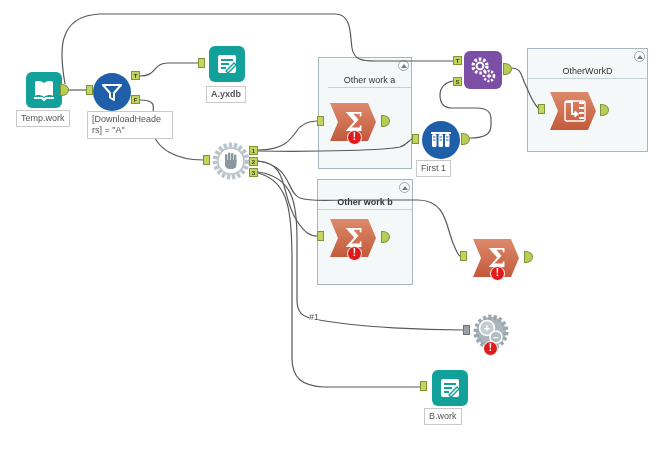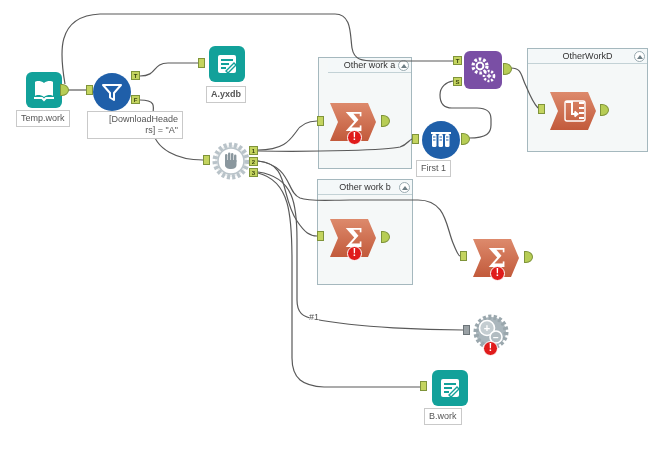--- a/index.html
+++ b/index.html
@@ -5,35 +5,35 @@
   * { margin:0; padding:0; box-sizing:border-box; }
   html,body { background:#fff; font-family:"Liberation Sans", sans-serif; }
   #stage { position:relative; width:654px; height:451px; background:#fff; overflow:hidden; }
 
   .layer { position:absolute; left:0; top:0; }
 
   
   .container { position:absolute; border:1px solid #a5b8be; background:rgba(236,242,243,0.55); }
   .container .titlebar {
     position:relative; height:15px; background:#f4f8f9; border-bottom:1px solid #c3d2d6;
-    font-size:9px; color:#333; text-align:center; line-height:14px;
+    font-size:9px; color:#333; text-align:center; line-height:14px;margin-top:15px;
   }
   .collapse-btn {
     position:absolute; right:2px; top:2px; width:11px; height:11px; border-radius:50%;
     border:1px solid #9aabb1; background:#fff; display:flex; align-items:center; justify-content:center;
   }
   .tri-up { width:0; height:0; border-left:3px solid transparent; border-right:3px solid transparent;
     border-bottom:4px solid #6e7e85; }
 
   
   .tool-label {
     position:absolute; background:#fff; border:1px solid #c9c9c9; color:#555;
     font-size:9px; line-height:11px; padding:2px 4px; white-space:nowrap;
   }
-  .tool-label.multiline { white-space:normal; width:96px;text-align:right; }
+  .tool-label.multiline { white-space:normal; width:86px; }
 
   
   .a-sq { position:absolute; width:9px; height:9px; background:#c4d45f; border:1px solid #7f943a;
     font-size:6px; font-weight:bold; color:#3a450f; text-align:center; line-height:8px; }
   .a-in { position:absolute; width:7px; height:10px; background:#c4d45f; border:1px solid #7f943a; }
   .a-out { position:absolute; width:9px; height:12px; background:#b7cd55; border:1px solid #7f943a;
     border-radius:0 7px 7px 0 / 0 6px 6px 0; }
   .a-in.dark { background:#9aa1a5; border-color:#6c7478; }
 
   
@@ -59,21 +59,21 @@
 
 <div id="stage">
 
   <div class="container" style="left:318px; top:57px; width:94px; height:112px;padding-left:9px;">
     <div class="titlebar">Other work a</div>
     <div class="collapse-btn">
         <span class="tri-up"></span>
       </div>
   </div>
 
-  <div class="container" style="left:317px; top:179px; width:96px; height:106px;">
+  <div class="container" style="left:317px; top:179px; width:96px; height:106px;font-weight:bold;">
     <div class="titlebar">Other work b</div>
     <div class="collapse-btn">
         <span class="tri-up"></span>
       </div>
   </div>
 
 
   <div class="container" style="left:527px; top:48px; width:121px; height:104px;">
     <div class="titlebar">OtherWorkD</div>
     <div class="collapse-btn">

